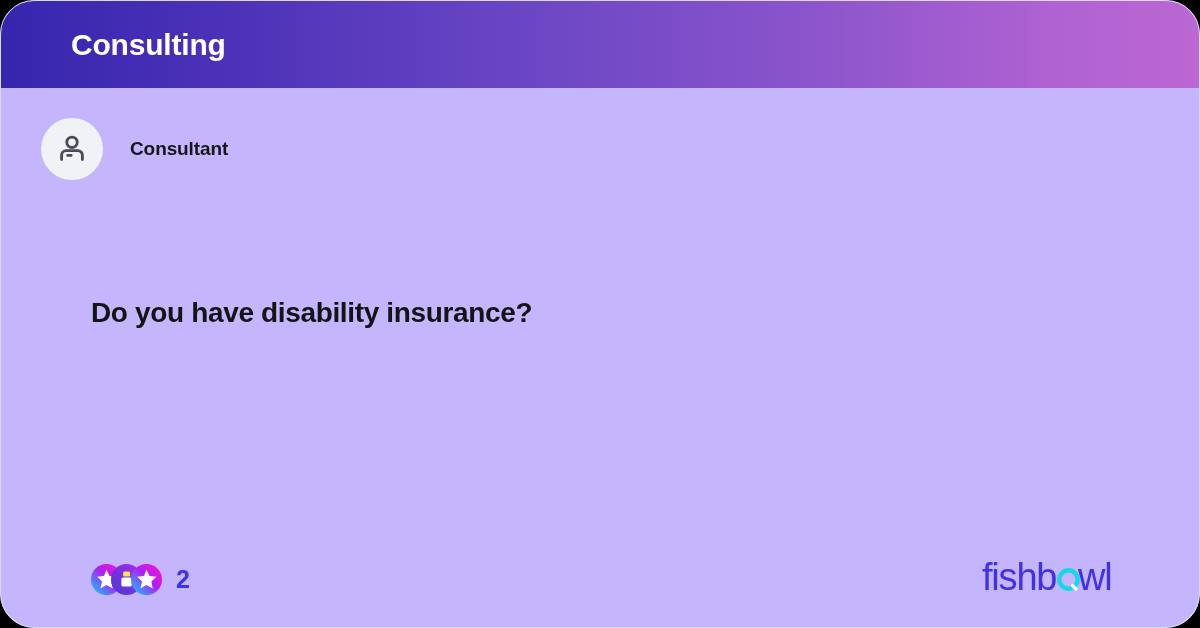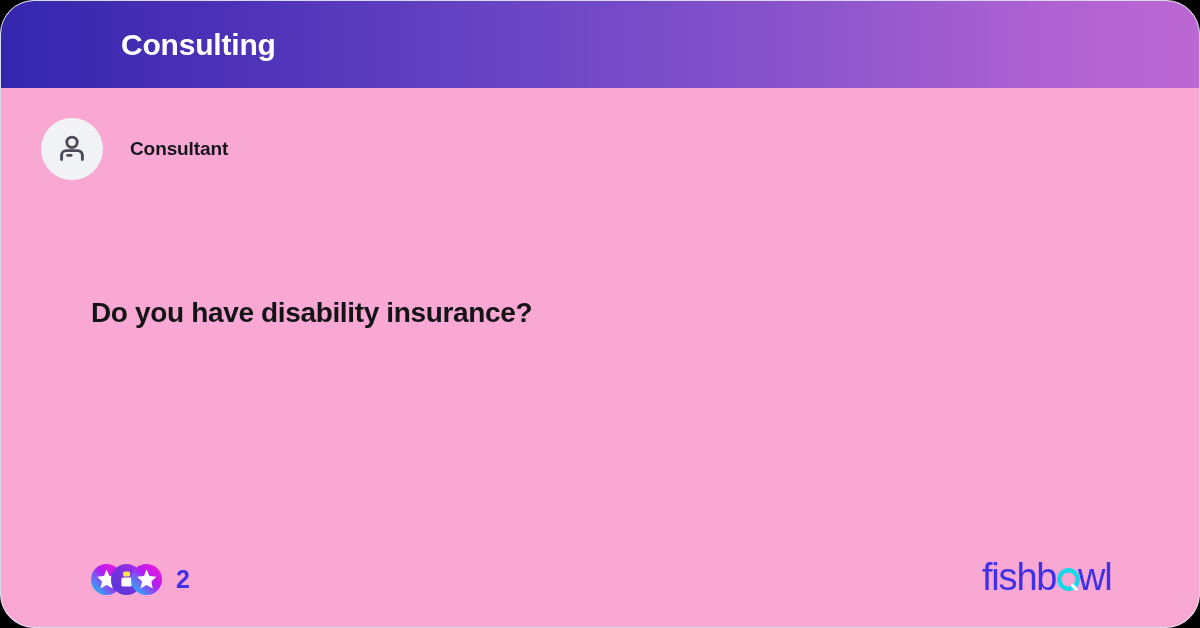--- a/index.html
+++ b/index.html
@@ -30,36 +30,36 @@
   }
 
   
   .card-header {
     position: relative;
     height: 87px;
     flex: 0 0 87px;
     background: linear-gradient(90deg, #3526ae 0%, #4b31b7 18%, #6845c4 42%, #8c55cc 68%, #b062d2 88%, #bb67d4 100%);
     display: flex;
     align-items: center;
-    padding-left: 120px;
+    padding-left: 70px;
     box-sizing: border-box;
   }
   .header-title {
     color: #ffffff;
     font-size: 30px;
     font-weight: bold;
     letter-spacing: -0.2px;
     line-height: 1;
   }
 
   
   .card-body {
     position: relative;
     flex: 1 1 auto;
-    background: #f9a8d4;
+    background: #c4b5fd;
     padding: 15px 40px;
     box-sizing: border-box;
   }
 
   
   .author-row {
     position: absolute;
     left: 40px;
     top: 30px;
     display: flex;

